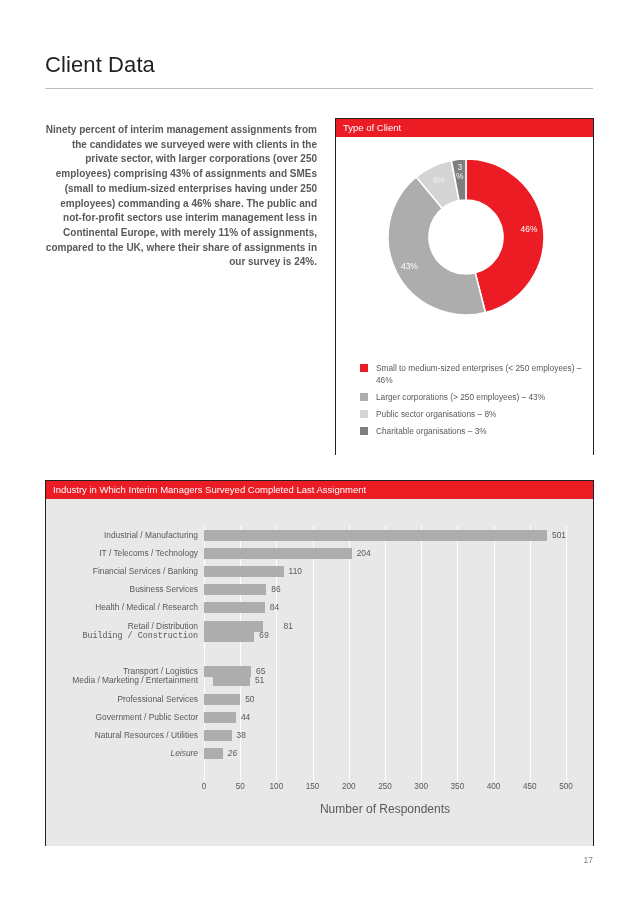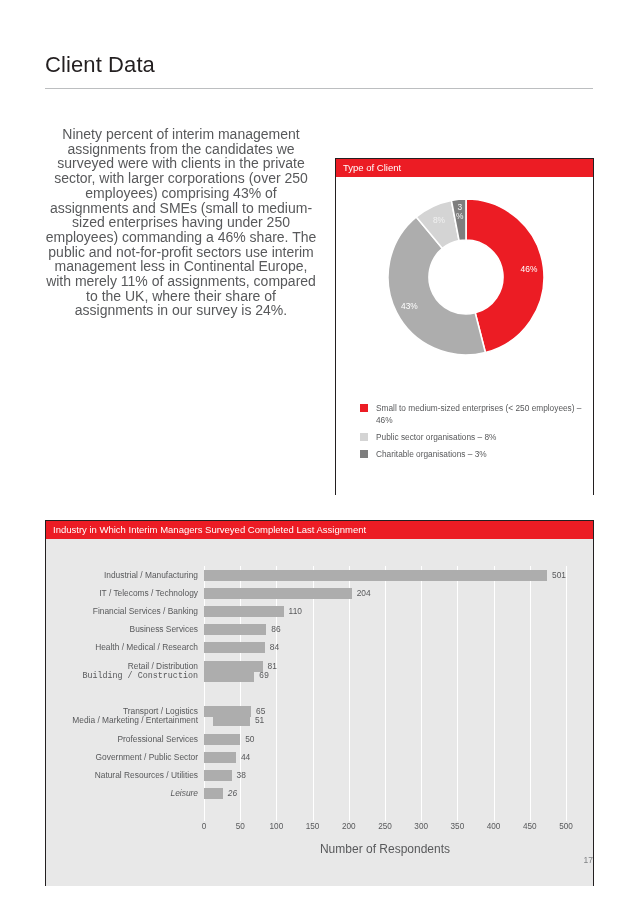--- a/index.html
+++ b/index.html
@@ -17,25 +17,25 @@
     font-size:22px;font-weight:400;color:#231f20;letter-spacing:.1px;
   }
   .title-rule{
     position:absolute;left:45px;top:88px;width:548px;height:1px;
     background:#bcbec0;
   }
 
   
   .intro{
     position:absolute;left:45px;top:113px;width:272px;
-    font-size:14px;line-height:14.7px;color:#58595b;text-align:center;
-  }
-
-  
-  .panel{position:absolute;border:1px solid #231f20;box-sizing:border-box;background:#86efac;margin-top:40px;}
+    font-size:10px;line-height:14.7px;color:#58595b;text-align:right;font-weight:bold;
+  }
+
+  
+  .panel{position:absolute;border:1px solid #231f20;box-sizing:border-box;background:#86efac;}
   .panel-header{
     background:#ec1c24;color:#ffffff;
     font-size:9.5px;line-height:18px;height:18px;
     padding-left:7px;box-sizing:border-box;white-space:nowrap;
   }
 
   
   #pie-panel{left:335px;top:118px;width:259px;height:337px;}
   .pie-body{position:relative;height:319px;background:#ffffff;}
   .donut-wrap{position:absolute;left:0;top:0;width:259px;height:215px;}
@@ -109,20 +109,24 @@
               <text x="59.0" y="31.5" class="slice-label dim">8%</text>
               <text x="79.8" y="23.3" class="slice-label dim"><tspan x="79.8" dy="-4">3</tspan><tspan x="79.8" dy="9">%</tspan></text>
             </g>
         </svg>
       </div>
 
       <div class="legend">
         <div class="legend-row">
           <span class="legend-swatch" style="background:#ec1c24"></span>
           <span class="legend-text">Small to medium-sized enterprises (&lt; 250 employees) – 46%</span>
+        </div>
+        <div class="legend-row">
+          <span class="legend-swatch" style="background:#adadad"></span>
+          <span class="legend-text">Larger corporations (&gt; 250 employees) – 43%</span>
         </div>
         <div class="legend-row">
           <span class="legend-swatch" style="background:#d4d4d4"></span>
           <span class="legend-text">Public sector organisations – 8%</span>
         </div>
         <div class="legend-row">
           <span class="legend-swatch" style="background:#7e7e7e"></span>
           <span class="legend-text">Charitable organisations – 3%</span>
         </div>
       </div>
@@ -165,21 +169,21 @@
             <div class="row" style="top: 58.25px;">
               <div class="row-label">Business Services</div>
               <div class="bar" style="width: 62.3px; background: rgb(173, 173, 173);"></div>
               <div class="bar-value">86</div>
             </div>
             <div class="row" style="top: 76.4643px;">
               <div class="row-label">Health / Medical / Research</div>
               <div class="bar" style="width: 60.8px; background: rgb(173, 173, 173);"></div>
               <div class="bar-value">84</div>
             </div>
-            <div class="row" style="top: 94.6786px;">
+            <div class="row" style="top: 94.6786px; gap: 16px;">
               <div class="row-label">Retail / Distribution</div>
               <div class="bar" style="width: 58.6px; background: rgb(173, 173, 173);"></div>
               <div class="bar-value">81</div>
             </div>
             <div class="row" style="top: 105px; font-family: Liberation Mono, monospace;">
               <div class="row-label">Building / Construction</div>
               <div class="bar" style="width: 50px; background: rgb(173, 173, 173);"></div>
               <div class="bar-value">69</div>
             </div>
             <div class="row" style="top: 140px;">

